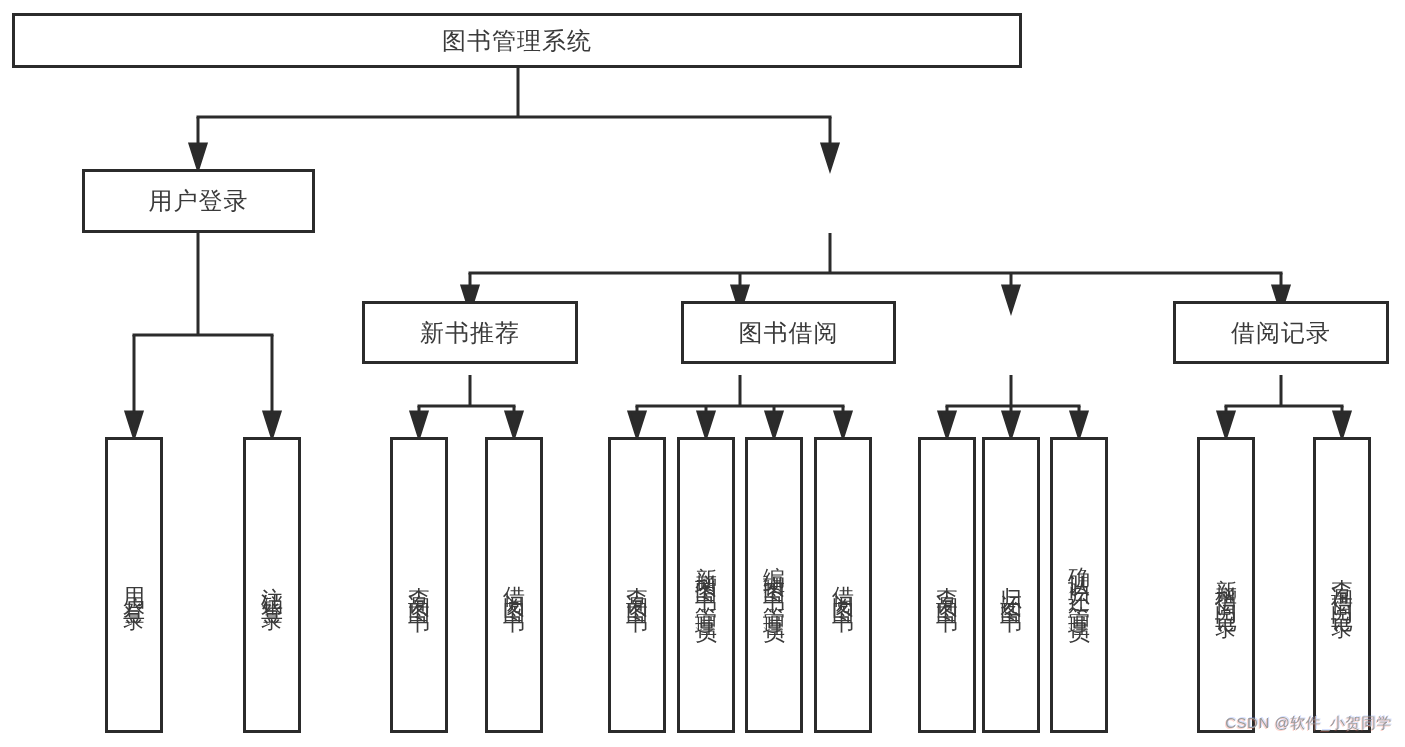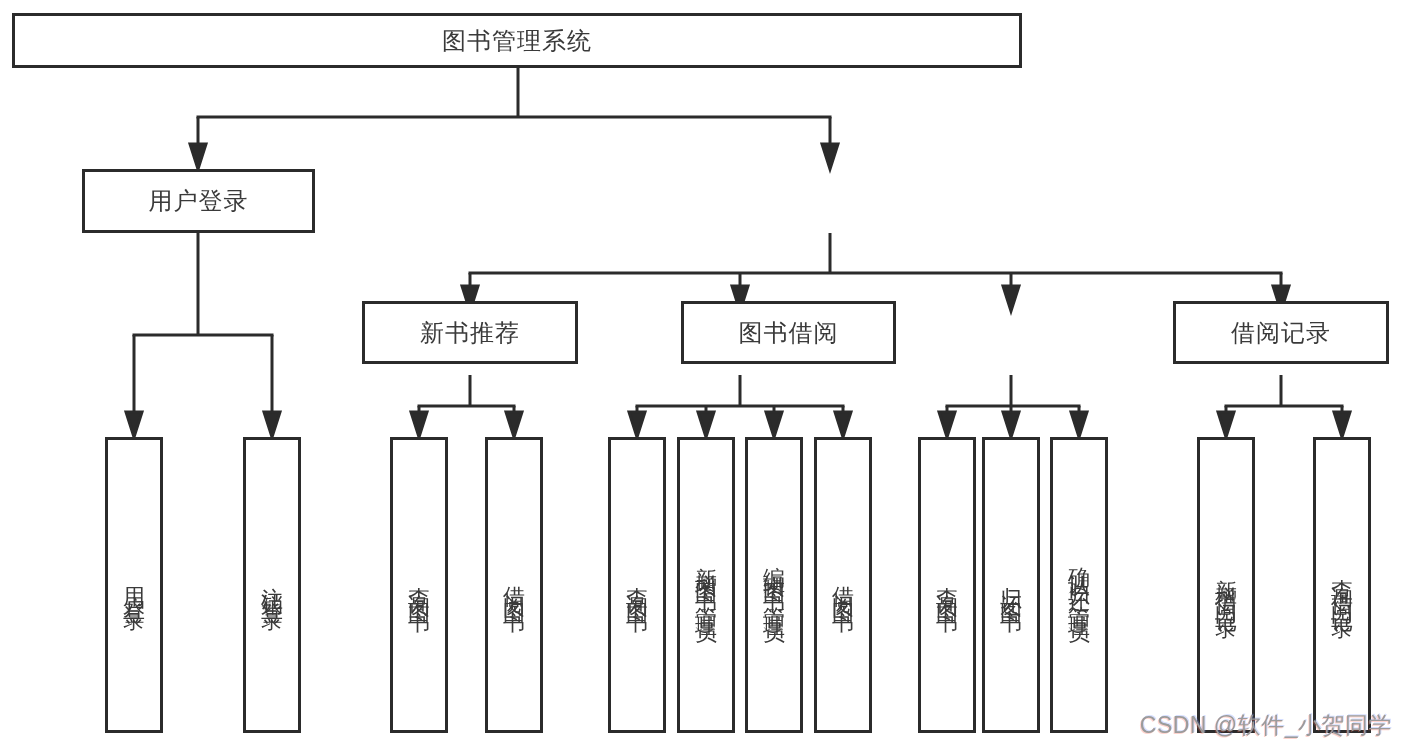--- a/index.html
+++ b/index.html
@@ -31,22 +31,22 @@
   .vtext {
     writing-mode: vertical-rl;
     font-size: 22px;
     letter-spacing: 8px;
     line-height: 1;
     white-space: nowrap;
   }
   .watermark {
     position: absolute;
     right: 13px;
-    bottom: 6px;
-    font-size: 23px;
+    bottom: 14px;
+    font-size: 15px;
     letter-spacing: 0.5px;
     color: #9b9b9b;
     text-shadow: -1px 1px 0 rgba(255, 110, 90, 0.30), 1px -1px 0 rgba(120, 150, 255, 0.30);
     white-space: nowrap;
   }
 </style>
 </head>
 <body>
 
 <div class="canvas">

